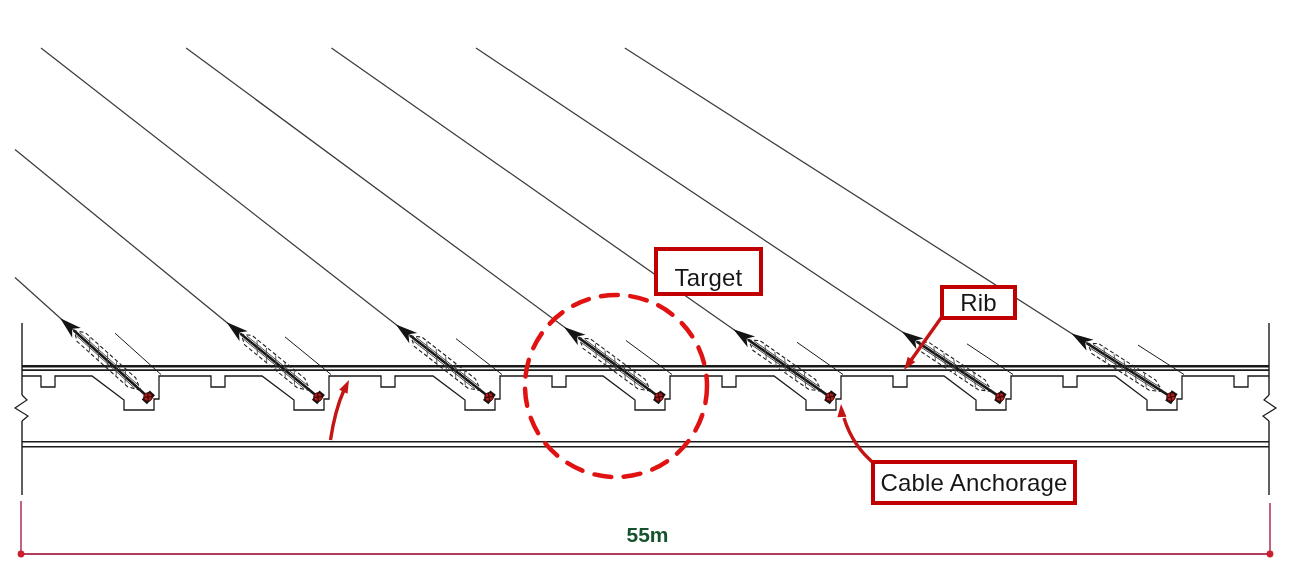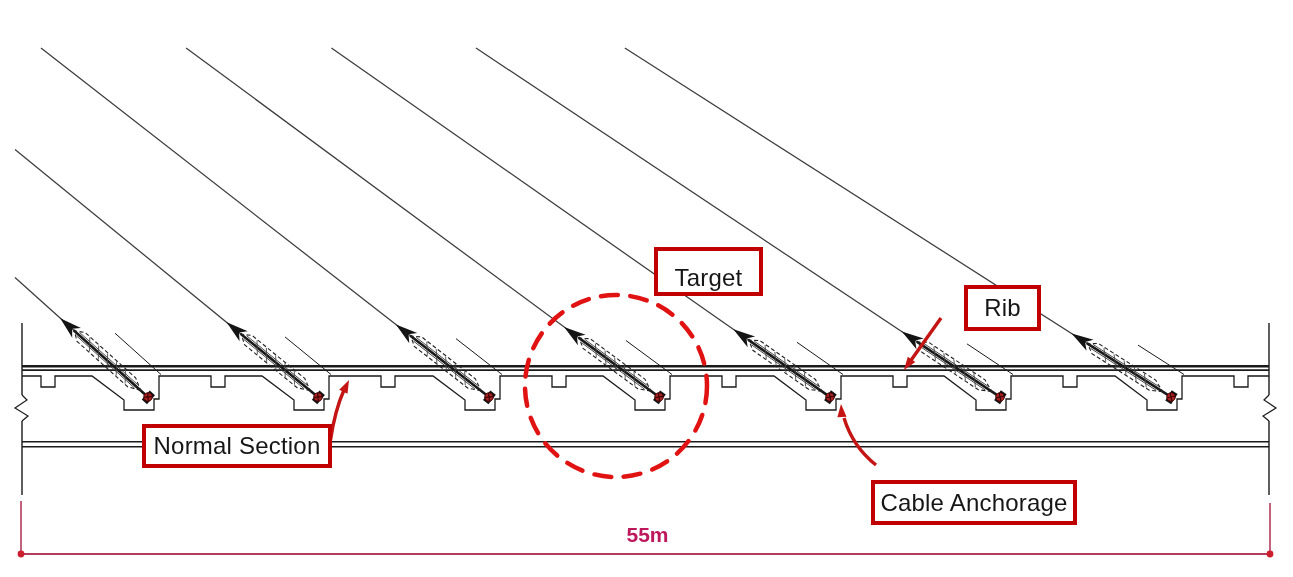--- a/index.html
+++ b/index.html
@@ -8,21 +8,21 @@
     font-family:"Liberation Sans", sans-serif;
   }
   svg{position:absolute;left:0;top:0;}
   .callout{
     position:absolute;box-sizing:border-box;background:#ffffff;
     border:4px solid #c00000;color:#161616;
     display:flex;align-items:center;justify-content:center;
     font-size:24px;letter-spacing:0.2px;white-space:nowrap;
   }
   .dim-label{
-    position:absolute;color:#be185d;font-weight:bold;font-size:21px;
+    position:absolute;color:#14532d;font-weight:bold;font-size:21px;
     text-align:center;
   }
 </style>
 </head>
 <body>
 
 <div class="stage">
 
   <svg id="cad" width="1293" height="577" viewBox="0 0 1293 577">
       <g>
@@ -207,27 +207,24 @@
         <line x1="21" y1="554" x2="1270" y2="554" stroke="#b33b5c" stroke-width="2"></line>
         <circle cx="21" cy="554" r="3.4" fill="#cc1f2d"></circle>
         <circle cx="1270" cy="554" r="3.4" fill="#cc1f2d"></circle>
       </g>
     </svg>
 
   <div class="callout" style="left:654px;top:247px;width:109px;height:49px;align-items:flex-end;">
     <span>Target</span>
   </div>
 
-  <div class="callout" style="left:964px;top:285px;width:77px;height:46px;">
+  <div class="callout" style="left:940px;top:285px;width:77px;height:35px;">
     <span>Rib</span>
   </div>
 
-  <div class="callout" style="left:142px;top:424px;width:190px;height:44px;">
-    <span>Normal Section</span>
-  </div>
-
-  <div class="callout" style="left:871px;top:460px;width:206px;height:45px;margin-top:20px;">
+
+  <div class="callout" style="left:871px;top:460px;width:206px;height:45px;">
     <span>Cable Anchorage</span>
   </div>
 
   <div class="dim-label" style="left:600px;top:523px;width:95px;">55m</div>
 
 </div>
 
 </body></html>

